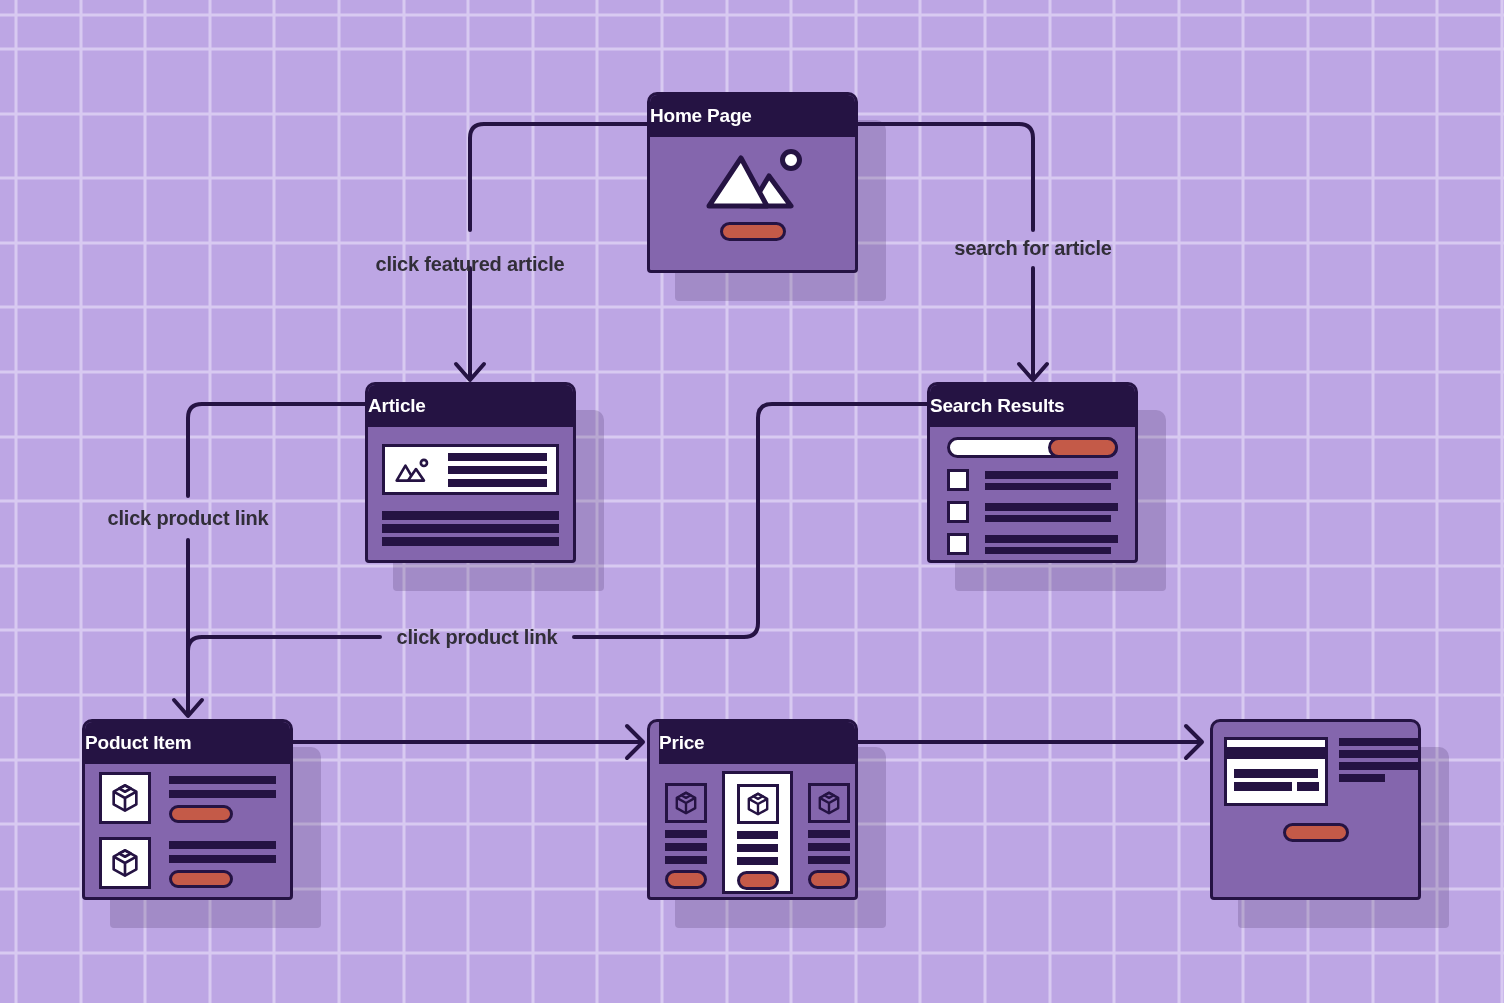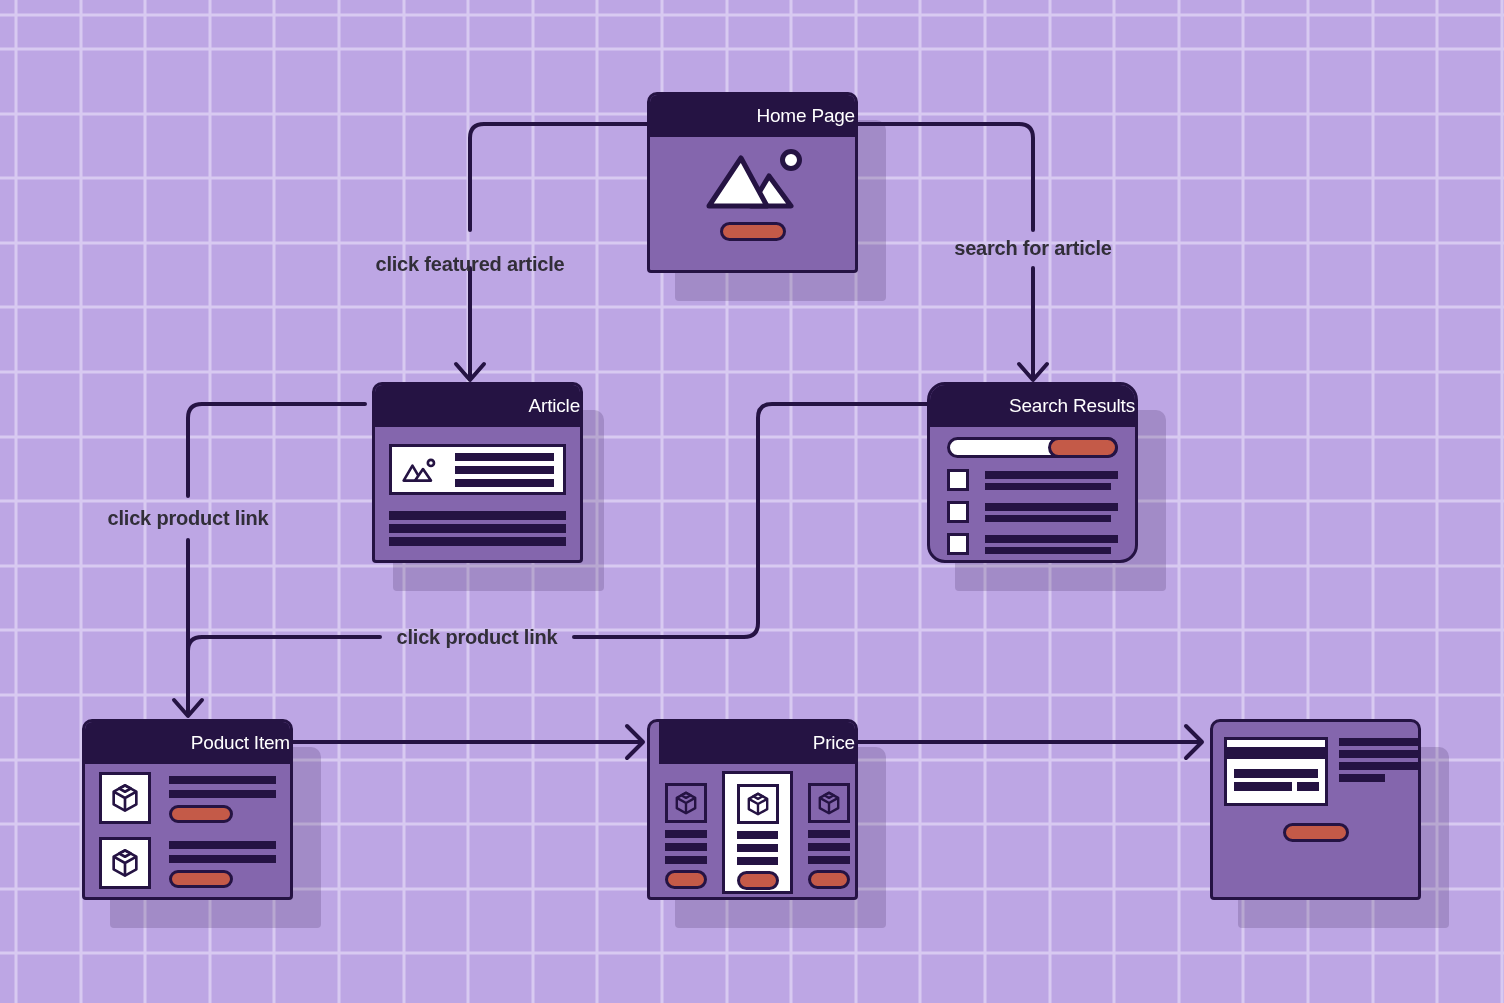--- a/index.html
+++ b/index.html
@@ -49,23 +49,23 @@
     box-sizing:border-box;
     background:var(--node-body);
     border:3px solid var(--node-dark);
     border-radius:10px 10px 4px 4px;
     overflow:hidden;
   }
   .node-header{
     height:42px;
     background:var(--node-dark);
     color:var(--white);
-    font-weight:400;font-size:19px;line-height:42px;
+    font-weight:700;font-size:19px;line-height:42px;
     letter-spacing:-0.2px;
-    text-align:right;
+    text-align:left;
   }
   .node-body{position:relative;height:133px;box-sizing:border-box;}
   .bar{background:var(--node-dark);}
   .pill{
     background:var(--accent-red);
     border:3px solid var(--node-dark);
     border-radius:999px;
     box-sizing:border-box;
   }
   
@@ -185,21 +185,21 @@
     <div class="node-body home-body">
       <svg class="icon-svg img-icon" width="100" height="62" viewBox="0 0 100 62">
         <path d="M48 58 L66 28 L88 58 Z" fill="var(--white)" stroke="var(--node-dark)" stroke-width="5" stroke-linejoin="round"></path>
         <path d="M6 58 L38 10 L64 58 Z" fill="var(--white)" stroke="var(--node-dark)" stroke-width="5" stroke-linejoin="round"></path>
         <circle cx="88" cy="12" r="8.5" fill="var(--white)" stroke="var(--node-dark)" stroke-width="5"></circle>
       </svg>
       <div class="pill"></div>
     </div>
   </div>
 
-  <div class="node" style="left:365px;top:382px;margin-left:7px;">
+  <div class="node" style="left:365px;top:382px;">
     <div class="node-header">Article</div>
     <div class="node-body article-body">
       <div class="article-hero">
         <svg class="icon-svg" width="44" height="28" viewBox="0 0 50 28">
           <path d="M3 26 L13 9 L23 26 Z" fill="var(--white)" stroke="var(--node-dark)" stroke-width="3" stroke-linejoin="round"></path>
           <path d="M16 26 L25 13 L34 26 Z" fill="var(--white)" stroke="var(--node-dark)" stroke-width="3" stroke-linejoin="round"></path>
           <circle cx="34" cy="6" r="3.5" fill="var(--white)" stroke="var(--node-dark)" stroke-width="3"></circle>
         </svg>
         <div class="bars">
           <div class="bar"></div>
@@ -208,21 +208,21 @@
         </div>
       </div>
       <div class="article-lines">
         <div class="bar"></div>
         <div class="bar"></div>
         <div class="bar"></div>
       </div>
     </div>
   </div>
 
-  <div class="node" style="left:927px;top:382px;border-radius:18px;">
+  <div class="node" style="left:927px;top:382px;">
     <div class="node-header">Search Results</div>
     <div class="node-body search-body">
       <div class="search-bar">
         <div class="search-btn pill"></div>
       </div>
       <div class="search-rows">
         <div class="search-row">
           <div class="sq"></div>
           <div class="bars">
             <div class="bar b1"></div>

